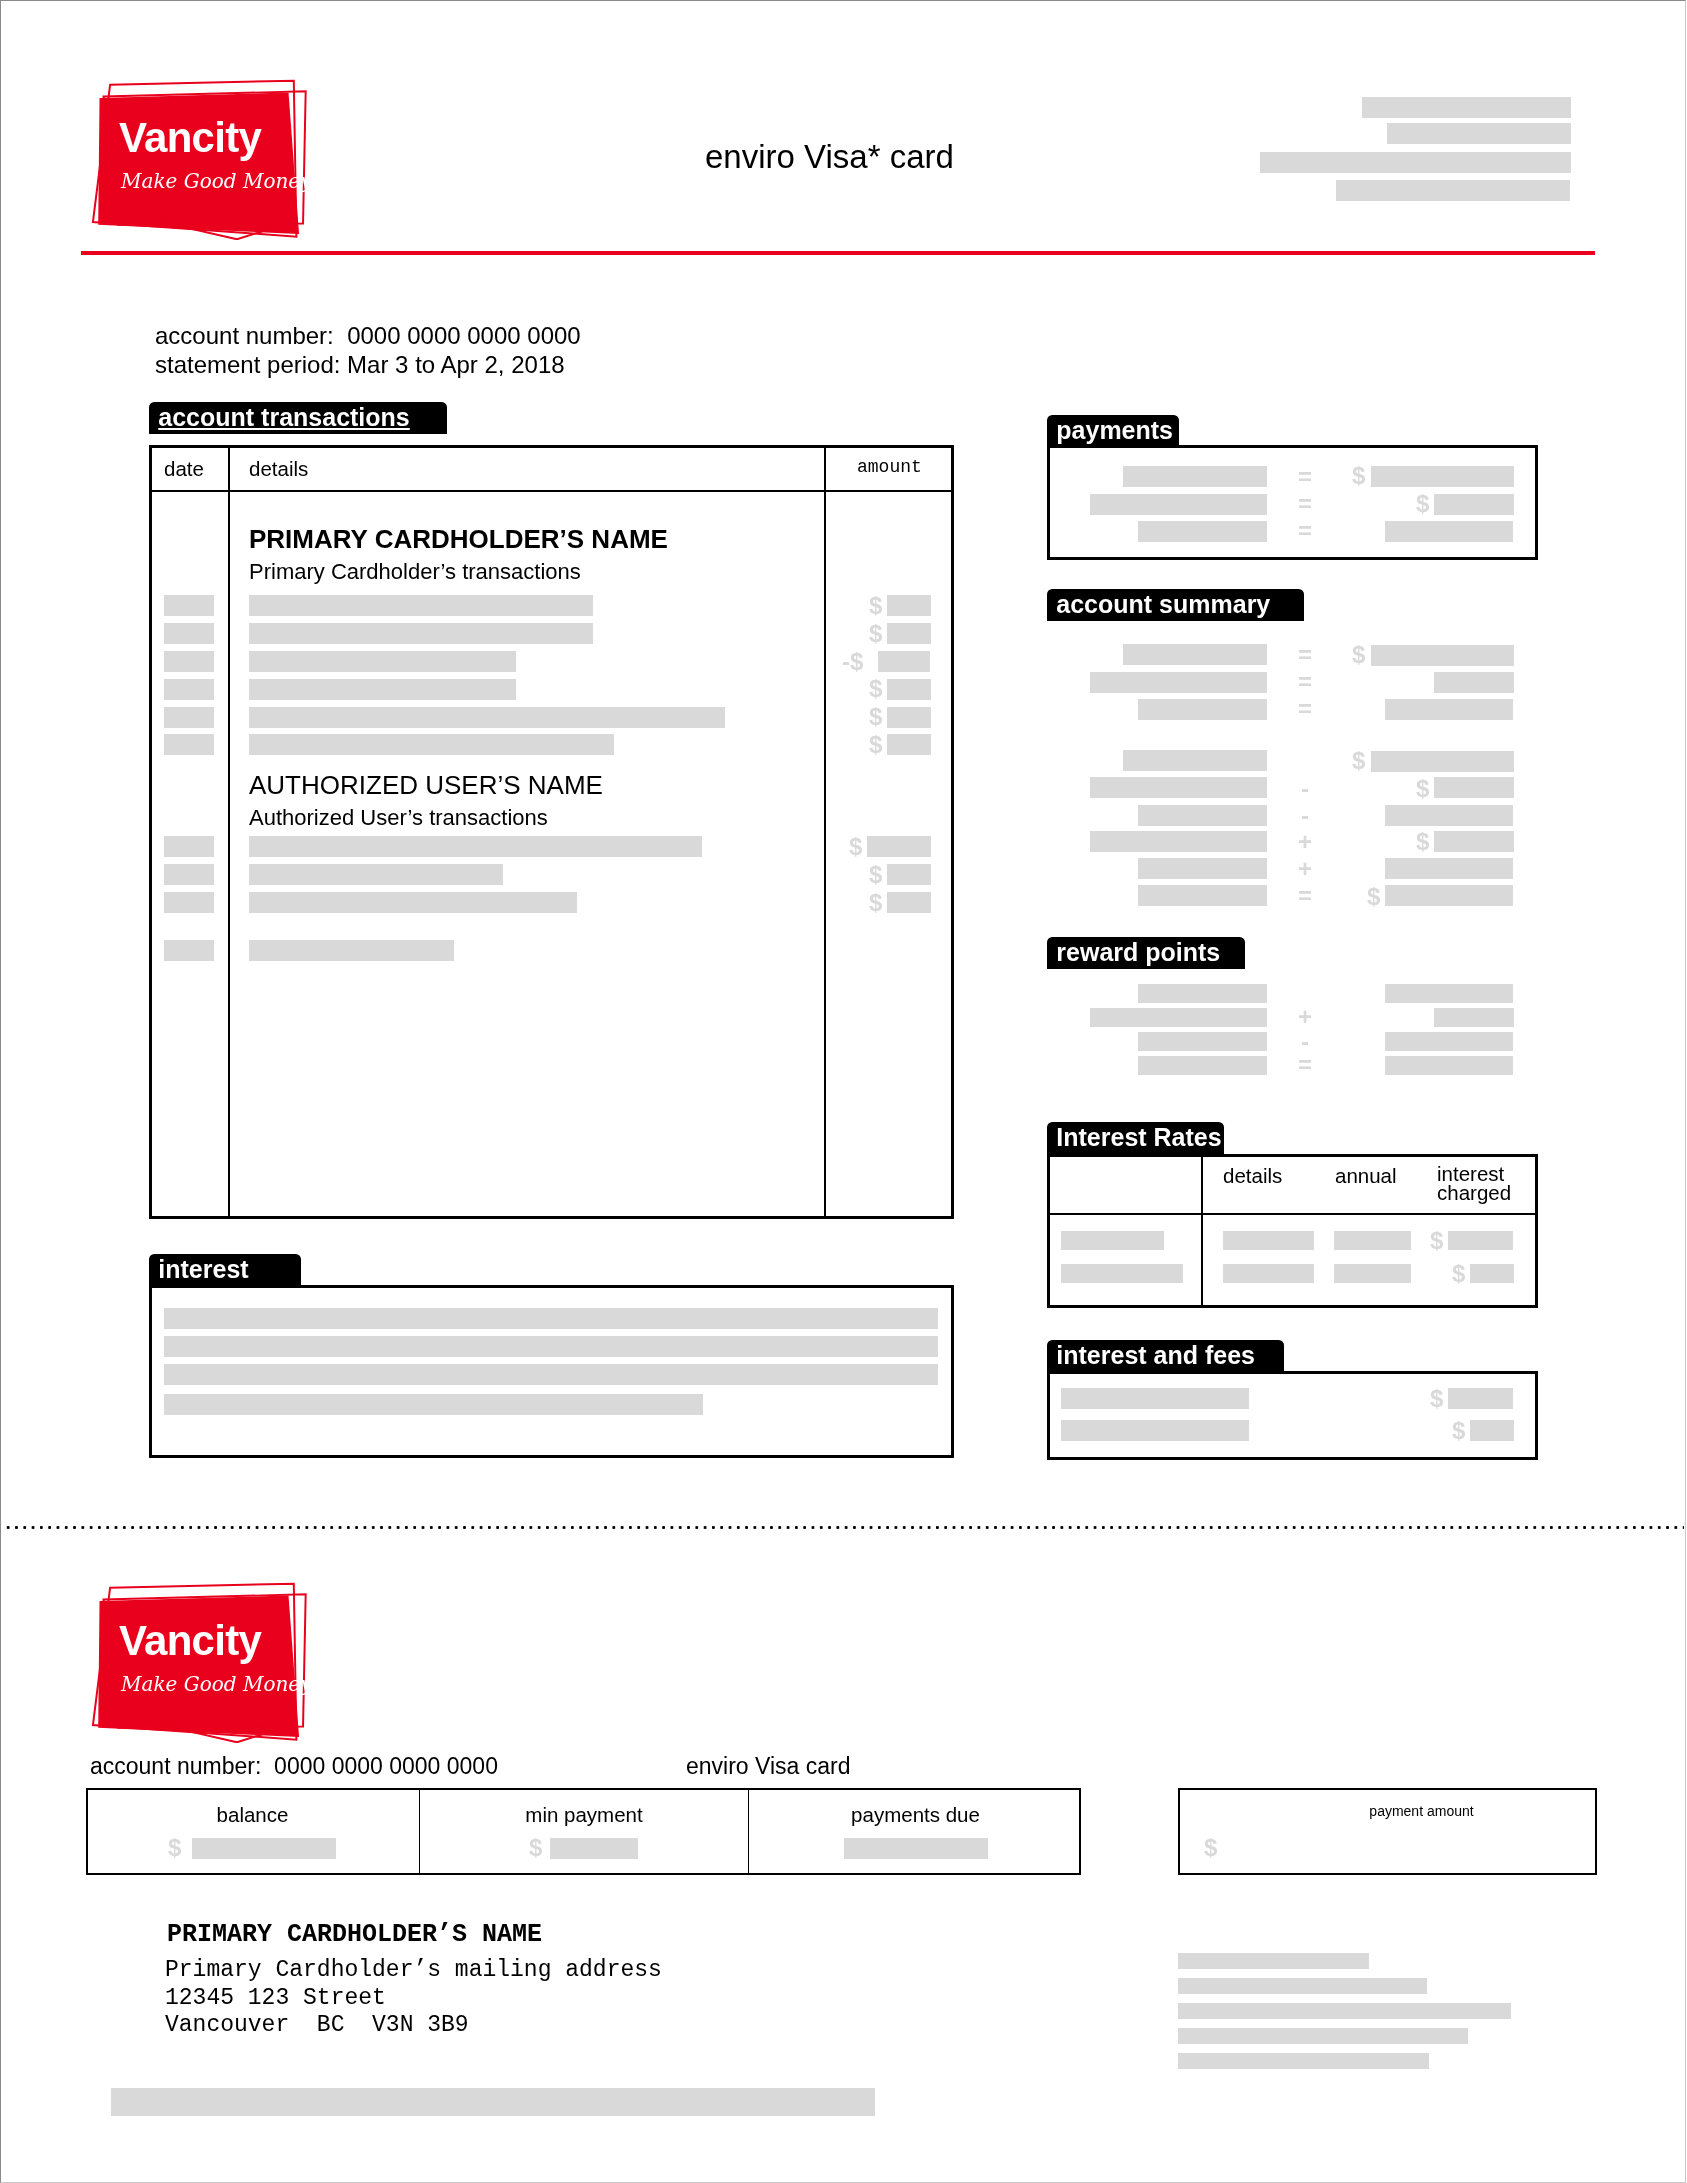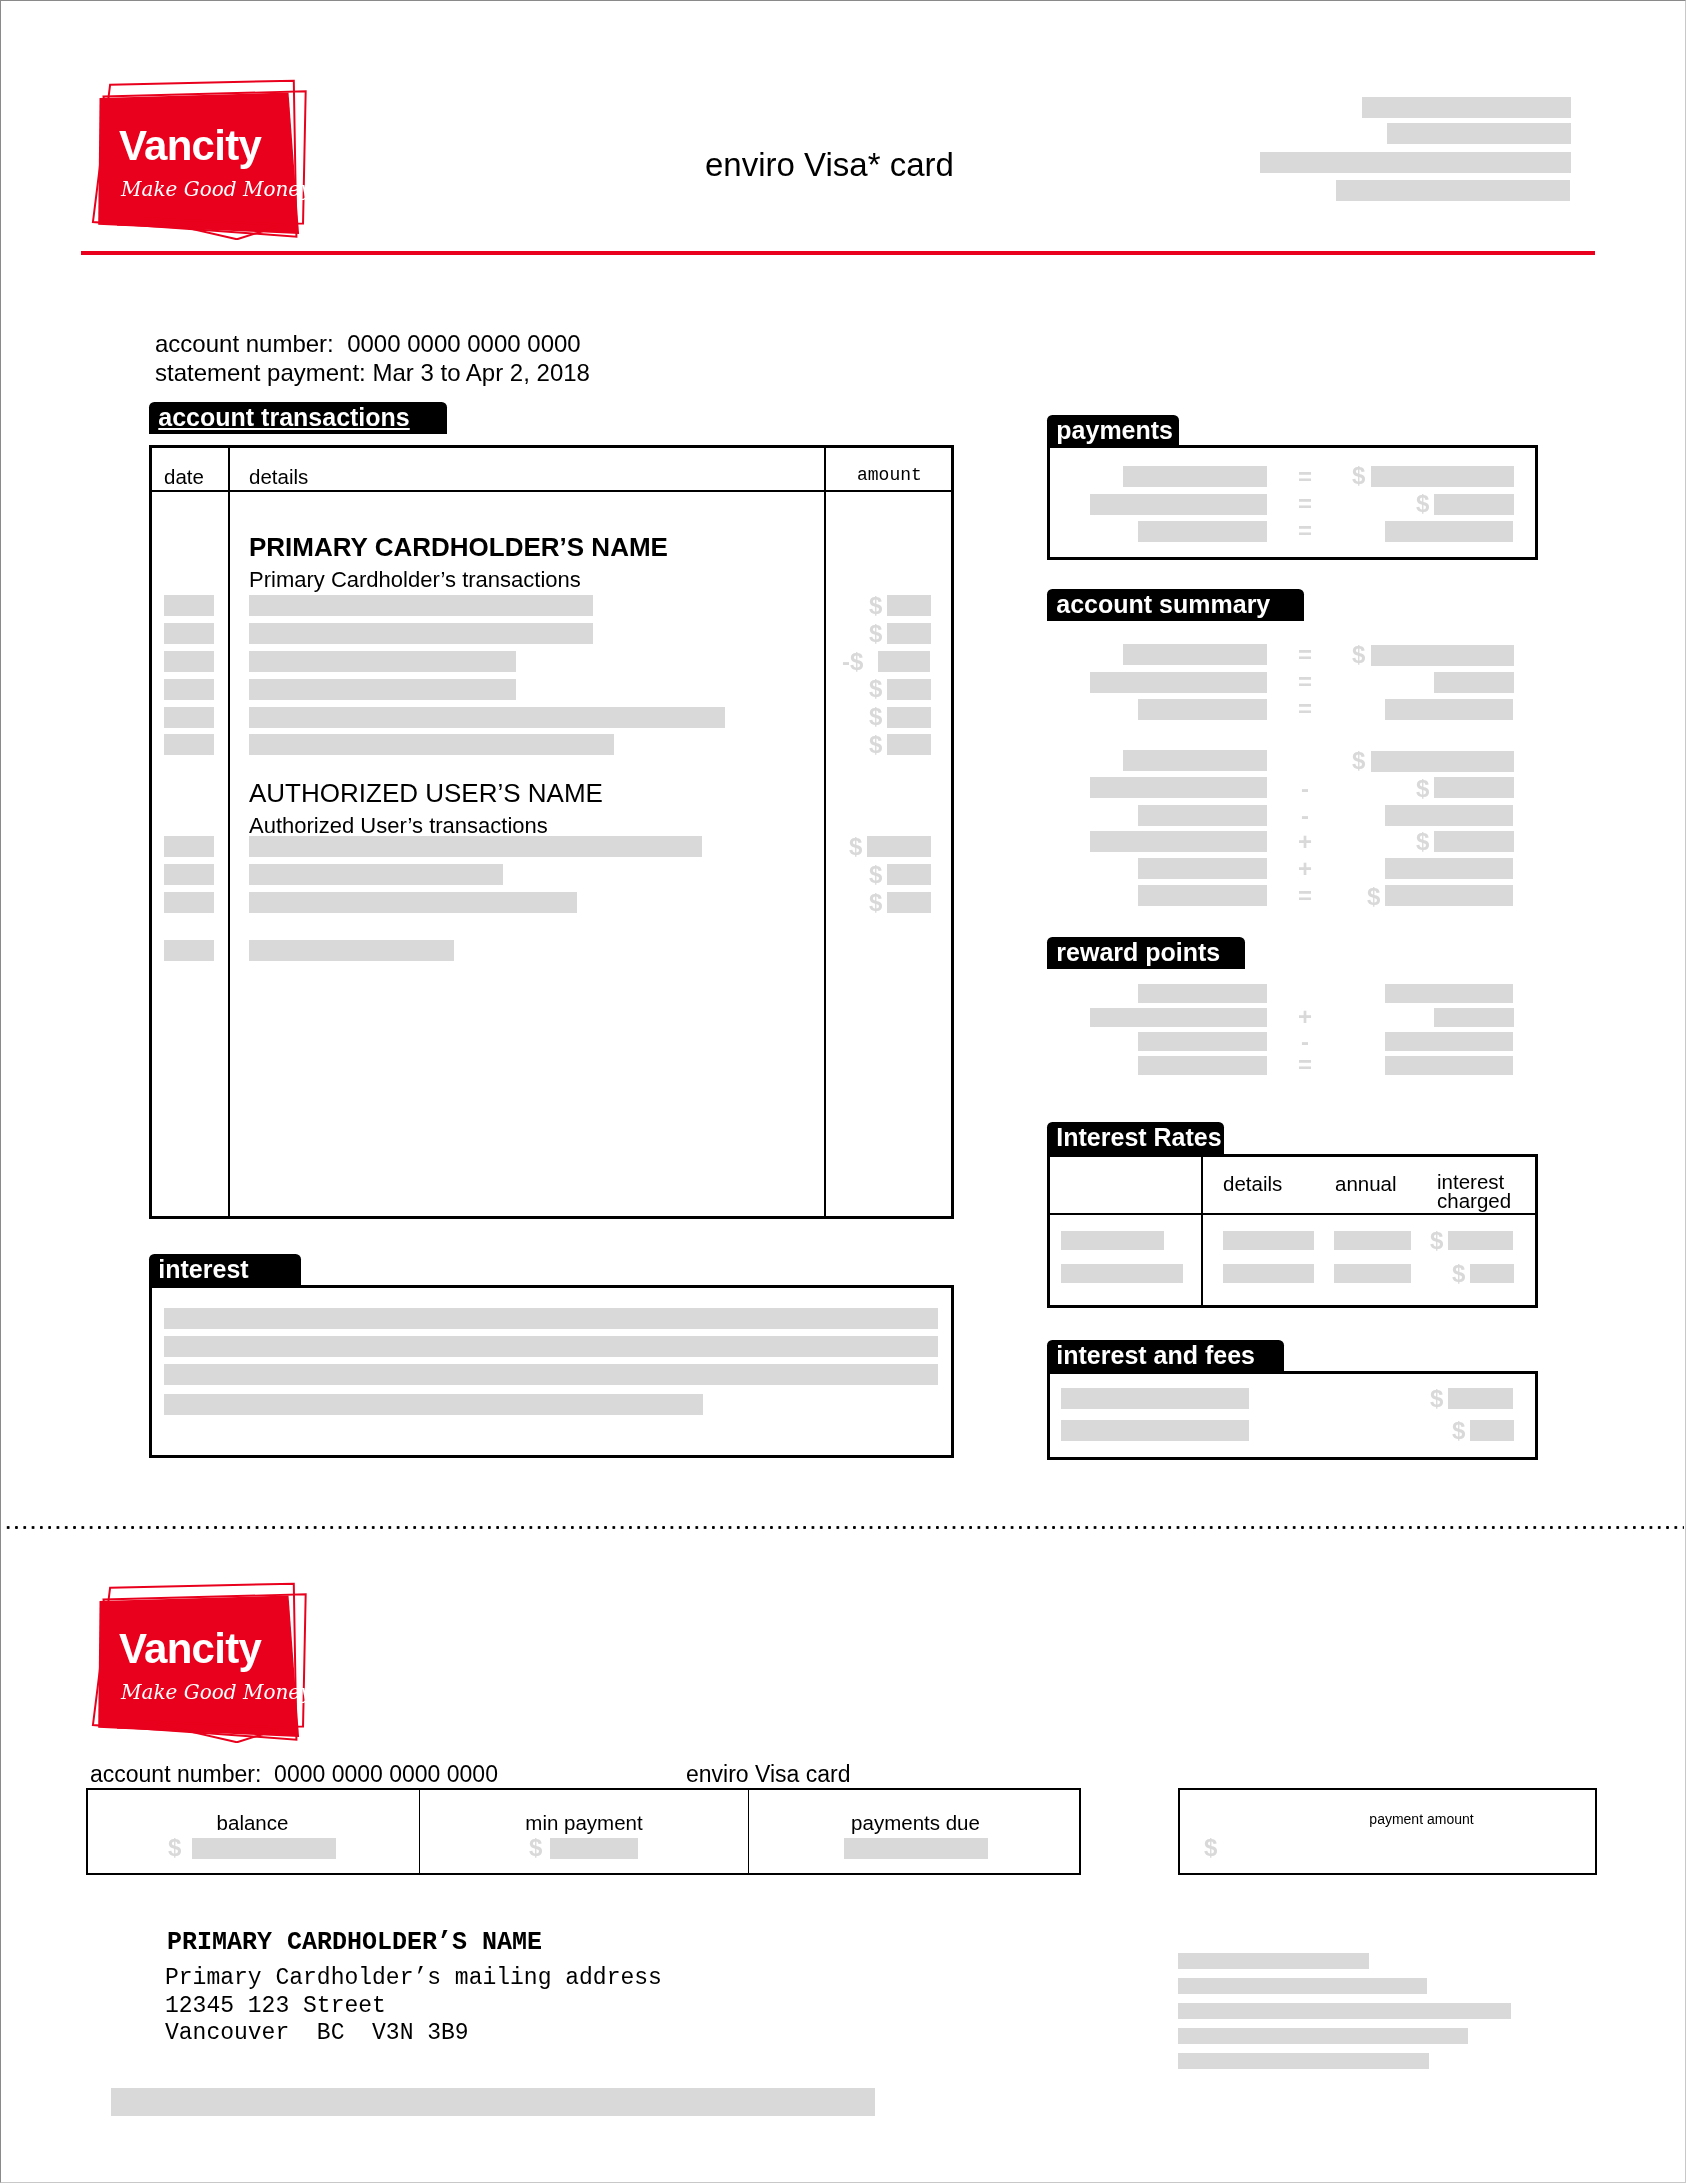--- a/index.html
+++ b/index.html
@@ -1,20 +1,20 @@
 <!DOCTYPE html>
 <html style="font-size:10.6px"><head>
 <meta charset="utf-8">
 <style>
   html,body{margin:0;padding:0;background:#fff;}
   body{width:1687px;height:2183px;position:relative;overflow:hidden;font-family:"Liberation Sans",sans-serif;color:#000;}
   .page{position:absolute;left:0;top:0;width:1684px;height:2181px;border:1.3px solid #8a8a8a;border-right-color:#c8c8c8;border-bottom-color:#c8c8c8;}
   .abs{position:absolute;}
   .bar{position:absolute;background:#d9d9d9;}
-  .txt{position:absolute;white-space:nowrap;margin-top:8px;}
+  .txt{position:absolute;white-space:nowrap;}
   .glyph{position:absolute;color:#d9d9d9;font-weight:bold;font-family:"Liberation Sans",sans-serif;white-space:nowrap;line-height:1;}
   .dollar{font-size:24px;}
   .op{font-size:24px;}
   .tab{position:absolute;background:#000;color:#fff;font-weight:bold;border-radius:5.3px 5.3px 0 0;padding:0 9.3px;box-sizing:border-box;white-space:nowrap;font-size:25px;line-height:30px;height:32px;}
   .box{position:absolute;border:3.3px solid #000;box-sizing:border-box;}
   .vline{position:absolute;background:#000;width:2px;}
   .hline{position:absolute;background:#000;height:2px;}
   .logo{position:absolute;}
   .mono{font-family:"Liberation Mono","DejaVu Sans Mono",monospace;}
 </style>
@@ -42,21 +42,21 @@
 <div class="bar" style="left:1260px;top:152px;width:311px;height:21px;"></div>
 <div class="bar" style="left:1336px;top:180px;width:234px;height:21px;"></div>
 
 <div class="abs" style="left:81px;top:251px;width:1514px;height:4px;background:#e8001c;"></div>
 
 <div class="txt" style="left:155px;top:322px;font-size:24px;">
   <span>account number:</span>&nbsp;
   <span>0000 0000 0000 0000</span>
 </div>
 <div class="txt" style="left:155px;top:351px;font-size:24px;">
-  <span>statement payment:</span>
+  <span>statement period:</span>
   <span>Mar 3 to Apr 2, 2018</span>
 </div>
 
 <div class="tab" style="left:149px;top:402px;width:298px;text-decoration:underline;">account transactions</div>
 <div class="box" style="left:149px;top:445px;width:805px;height:774px;"></div>
 <div class="vline" style="left:228px;top:445px;height:774px;"></div>
 <div class="vline" style="left:824px;top:445px;height:774px;"></div>
 <div class="hline" style="left:149px;top:490px;width:805px;"></div>
 <div class="txt" style="left:164px;top:457px;font-size:20.5px;">date</div>
 <div class="txt" style="left:249px;top:457px;font-size:20.5px;">details</div>

